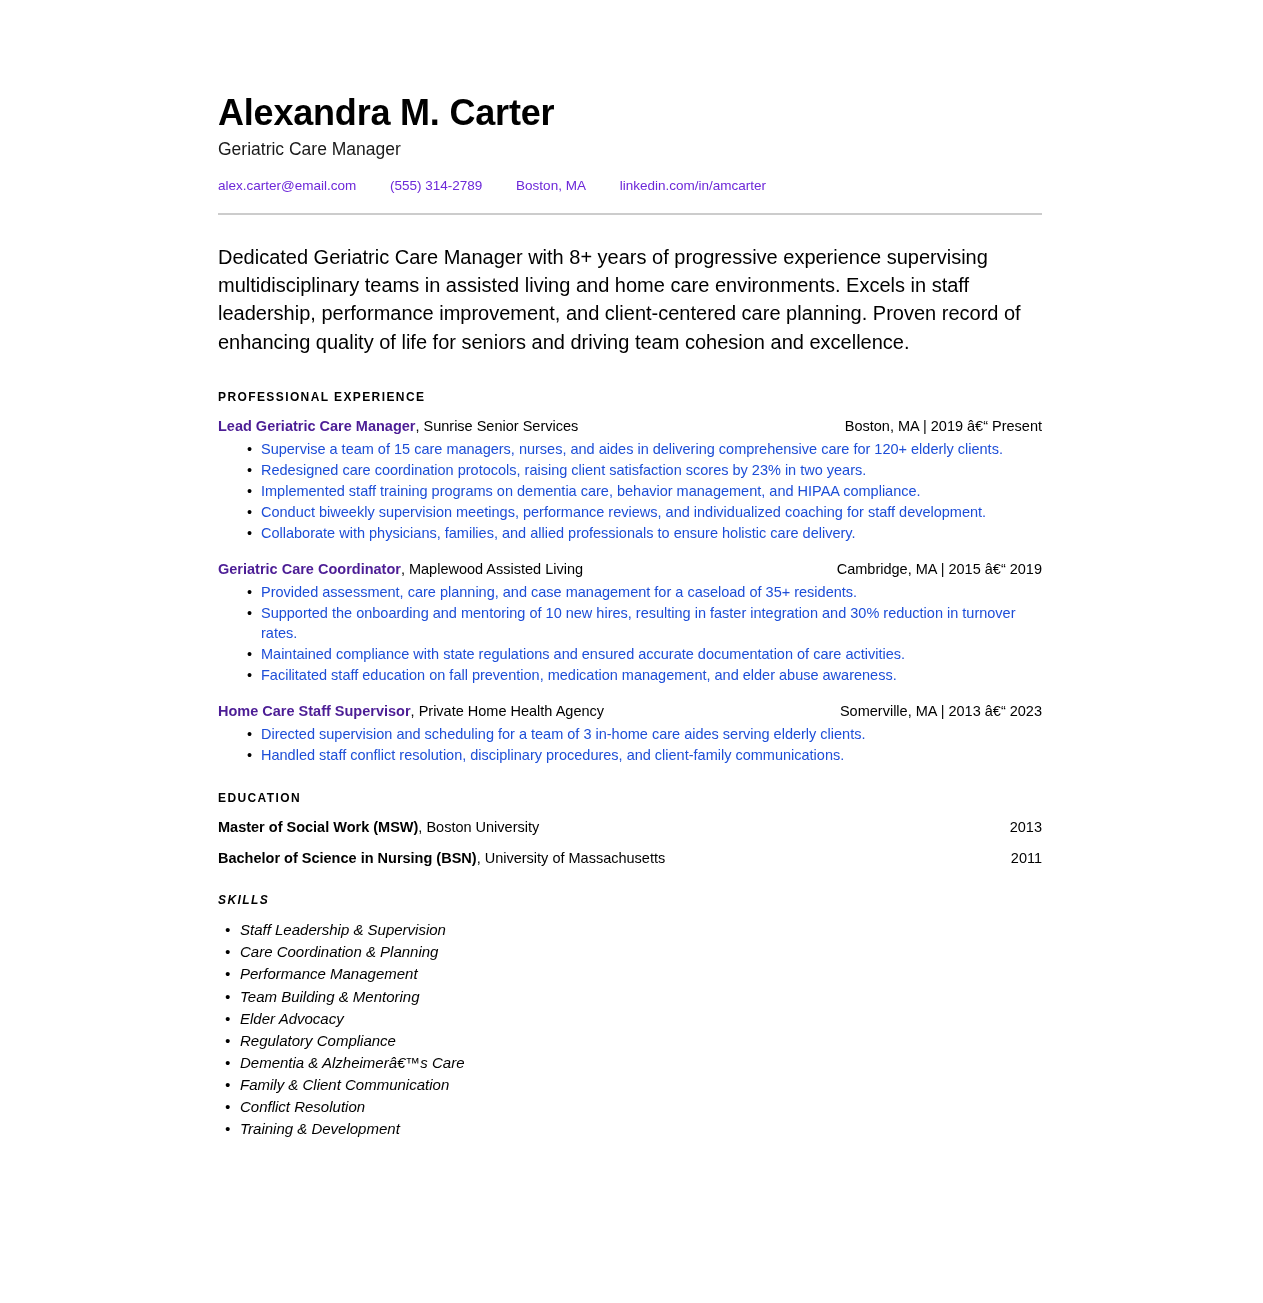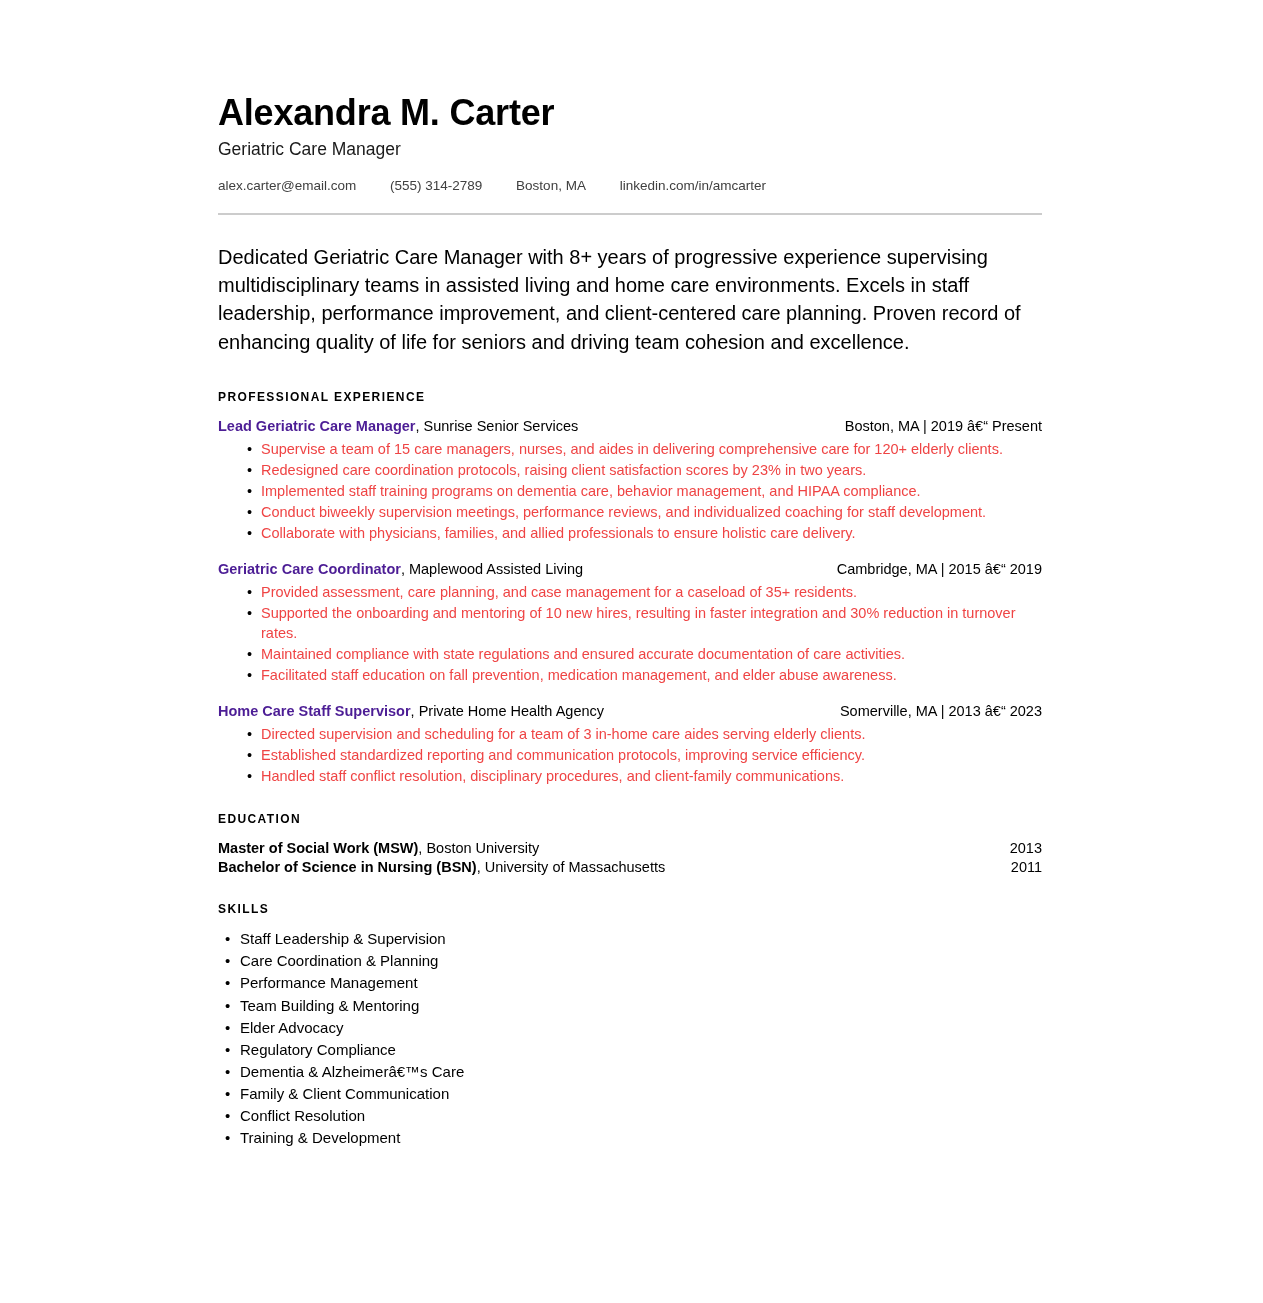--- a/index.html
+++ b/index.html
@@ -39,21 +39,21 @@
   }
   .job-title-line {
     font-size: 17.5px;
     font-weight: normal;
     color: #1a1a1a;
     line-height: 1.2;
     margin: 0 0 18px 0;
   }
   .contact-row {
     font-size: 13.5px;
-    color: #404040;
+    color: #6d28d9;
     line-height: 1.2;
     margin: 0 0 18px 0;
     white-space: nowrap;
   }
   .contact-item {
     display: inline-block;
     margin-right: 30px;
   }
   .contact-item:last-child { margin-right: 0; }
 
@@ -110,40 +110,40 @@
     list-style: none;
     margin: 3px 0 0 0;
     padding: 0;
   }
   ul.bullets li {
     position: relative;
     font-size: 14.5px;
     line-height: 1.38;
     padding-left: 43px;
     margin-bottom: 1px;
-    color: #ef4444;
+    color: #1d4ed8;
   }
   ul.bullets li::before {
     content: "\2022";
     position: absolute;
     left: 29px;
     top: 0;
     font-size: 14.5px;
     line-height: 1.38;
     color: #000;
   }
 
   
   .edu-row {
     display: flex;
     justify-content: space-between;
     align-items: baseline;
     font-size: 14.5px;
     line-height: 1.3;
-    margin-bottom: 0;
+    margin-bottom: 12px;
   }
   .edu-row:last-child { margin-bottom: 0; }
   .edu-left { flex: 1 1 auto; }
   .edu-degree { font-weight: bold; }
   .edu-school { font-weight: normal; }
   .edu-year {
     flex: 0 0 auto;
     text-align: right;
     white-space: nowrap;
     padding-left: 24px;
@@ -164,21 +164,21 @@
   }
   ul.skills li::before {
     content: "\2022";
     position: absolute;
     left: 7px;
     top: 0;
     font-size: 15px;
     line-height: 1.47;
     color: #000;
   }
-  .section-skills { margin-bottom: 0; }
+  .section-skills { margin-bottom: 0; font-style: italic; }
   .section-skills .section-title { margin-bottom: 12px; }
 </style>
 </head>
 <body>
 
 <div class="page">
   <div class="content">
 
     <div>
       <h1 class="name">Alexandra M. Carter</h1>
@@ -222,21 +222,20 @@
               <li>Facilitated staff education on fall prevention, medication management, and elder abuse awareness.</li>
             </ul>
           </div>
           <div class="job">
             <div class="job-head">
               <div class="job-left"><span class="job-role">Home Care Staff Supervisor</span><span class="job-company">, Private Home Health Agency</span></div>
               <div class="job-meta">Somerville, MA | 2013 â€“ 2023</div>
             </div>
             <ul class="bullets">
               <li>Directed supervision and scheduling for a team of 3 in-home care aides serving elderly clients.</li>
-              <li>Established standardized reporting and communication protocols, improving service efficiency.</li>
               <li>Handled staff conflict resolution, disciplinary procedures, and client-family communications.</li>
             </ul>
           </div>
         </div>
     </div>
 
     <div class="section">
       <div class="section-title">EDUCATION</div>
       <div id="education-list">
           <div class="edu-row">

